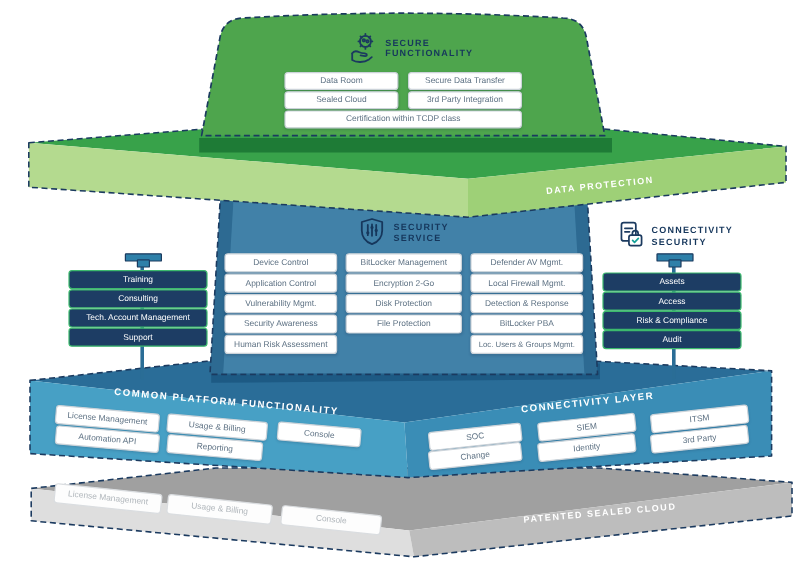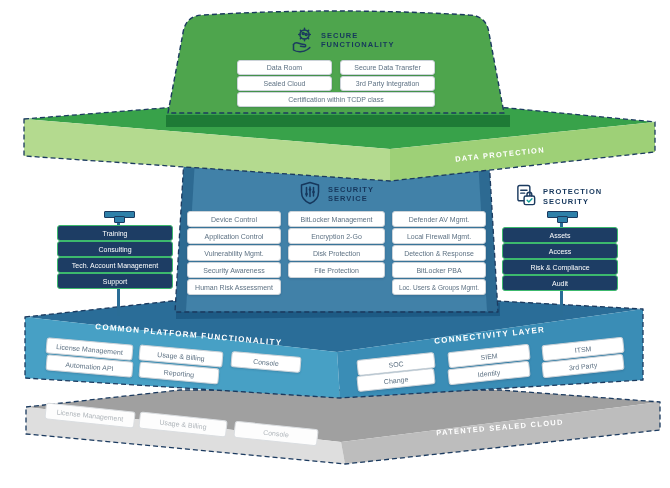--- a/index.html
+++ b/index.html
@@ -145,21 +145,21 @@
     <svg width="23" height="27" viewBox="0 0 24 28">
       <g stroke="#1B3A5F" fill="none" stroke-width="1.5" stroke-linecap="round" stroke-linejoin="round">
         <rect x="3" y="2.5" width="12.5" height="16" rx="2"></rect>
         <path d="M6,7.5h6.5 M6,10.5h4"></path>
         <rect x="9.5" y="13.5" width="11" height="9" rx="1.8" fill="#ffffff"></rect>
         <path d="M12.5,13.5 V12 a2.5,2.5 0 0 1 5,0 V13.5"></path>
         <path d="M12.7,18 l1.7,1.7 3.3,-3.4" stroke="#14A098"></path>
       </g>
     </svg>
     <div class="txt">
-      <span>PROTECTION</span>
+      <span>CONNECTIVITY</span>
       <span>SECURITY</span>
     </div>
   </div>
   <div class="vline" style="left:560px;top:220px;height:96px;"></div>
   <div class="tbar" style="left:547px;top:211px;width:29px;height:5px;"></div>
   <div class="tbar" style="left:557px;top:216px;width:9px;height:5px;"></div>
   <div class="nbox" style="left:502px;top:227px;width:114px;">Assets</div>
   <div class="nbox" style="left:502px;top:243px;width:114px;">Access</div>
   <div class="nbox" style="left:502px;top:259px;width:114px;">Risk &amp; Compliance</div>
   <div class="nbox" style="left:502px;top:275px;width:114px;">Audit</div>

